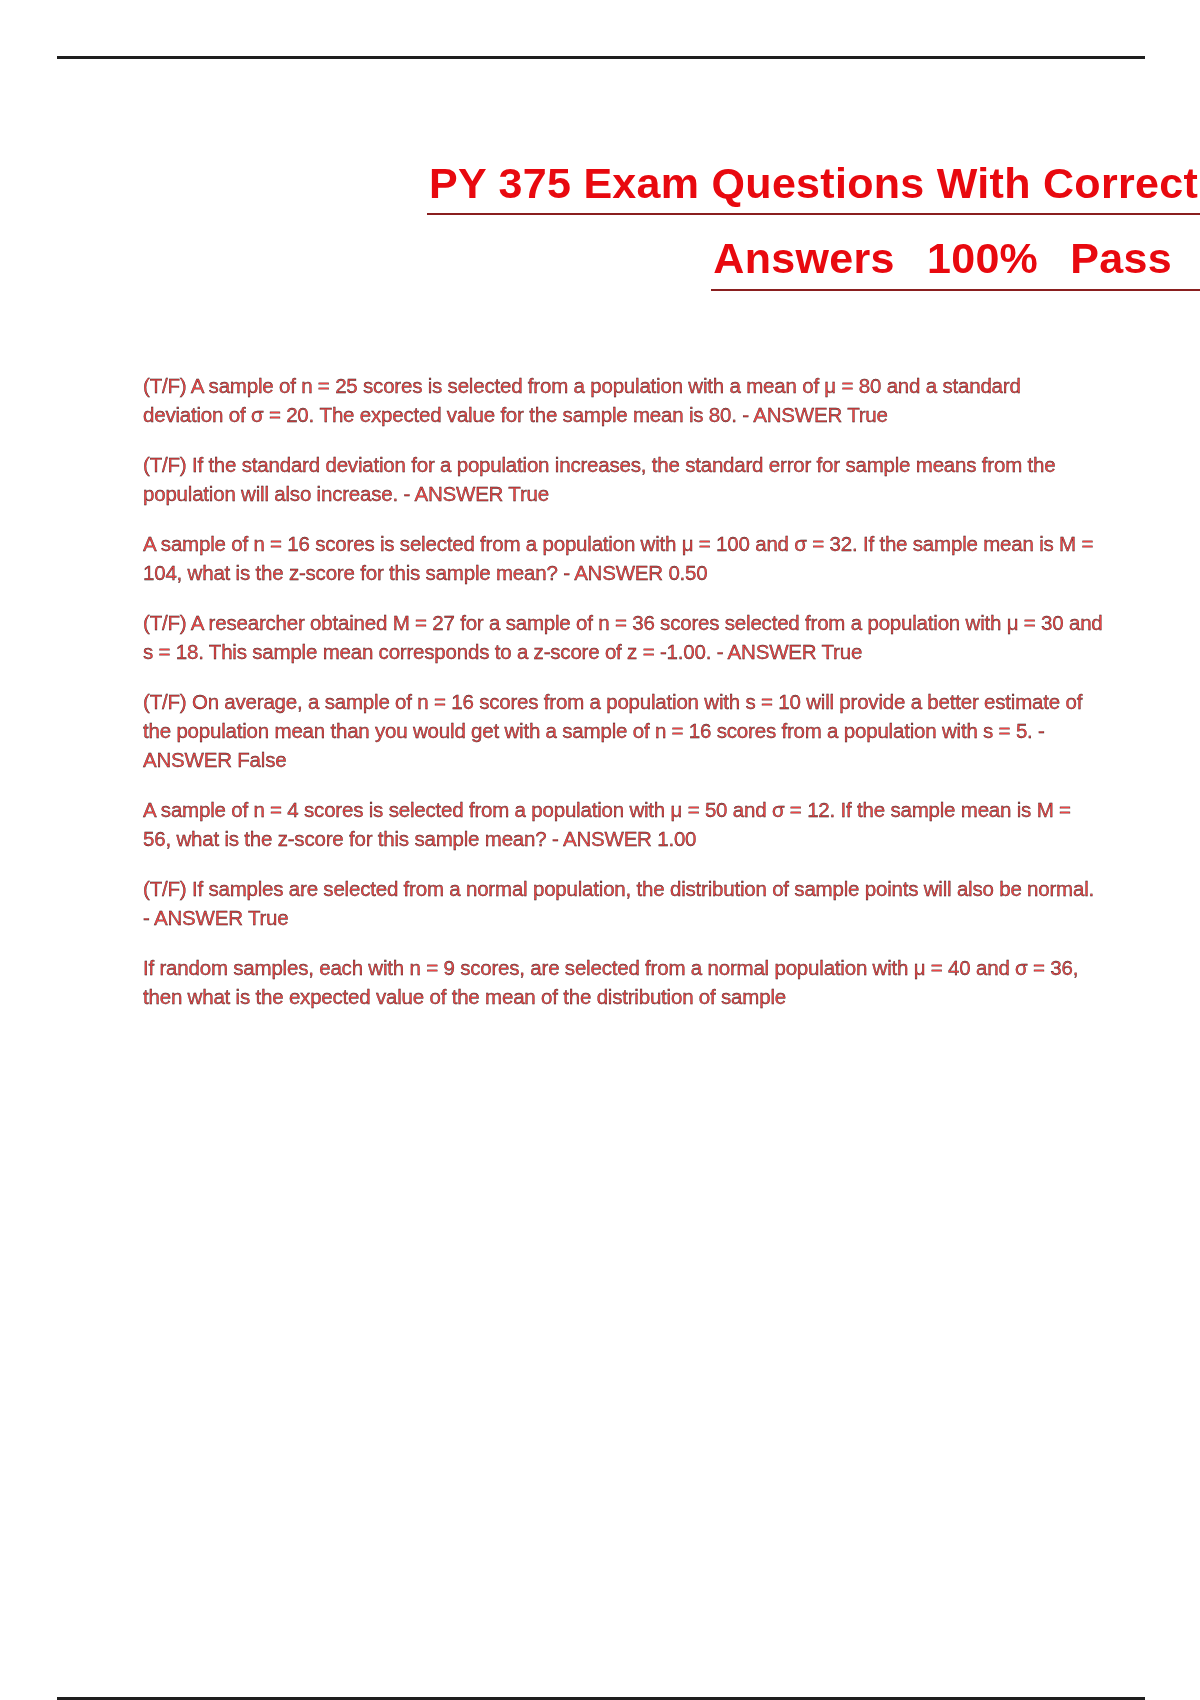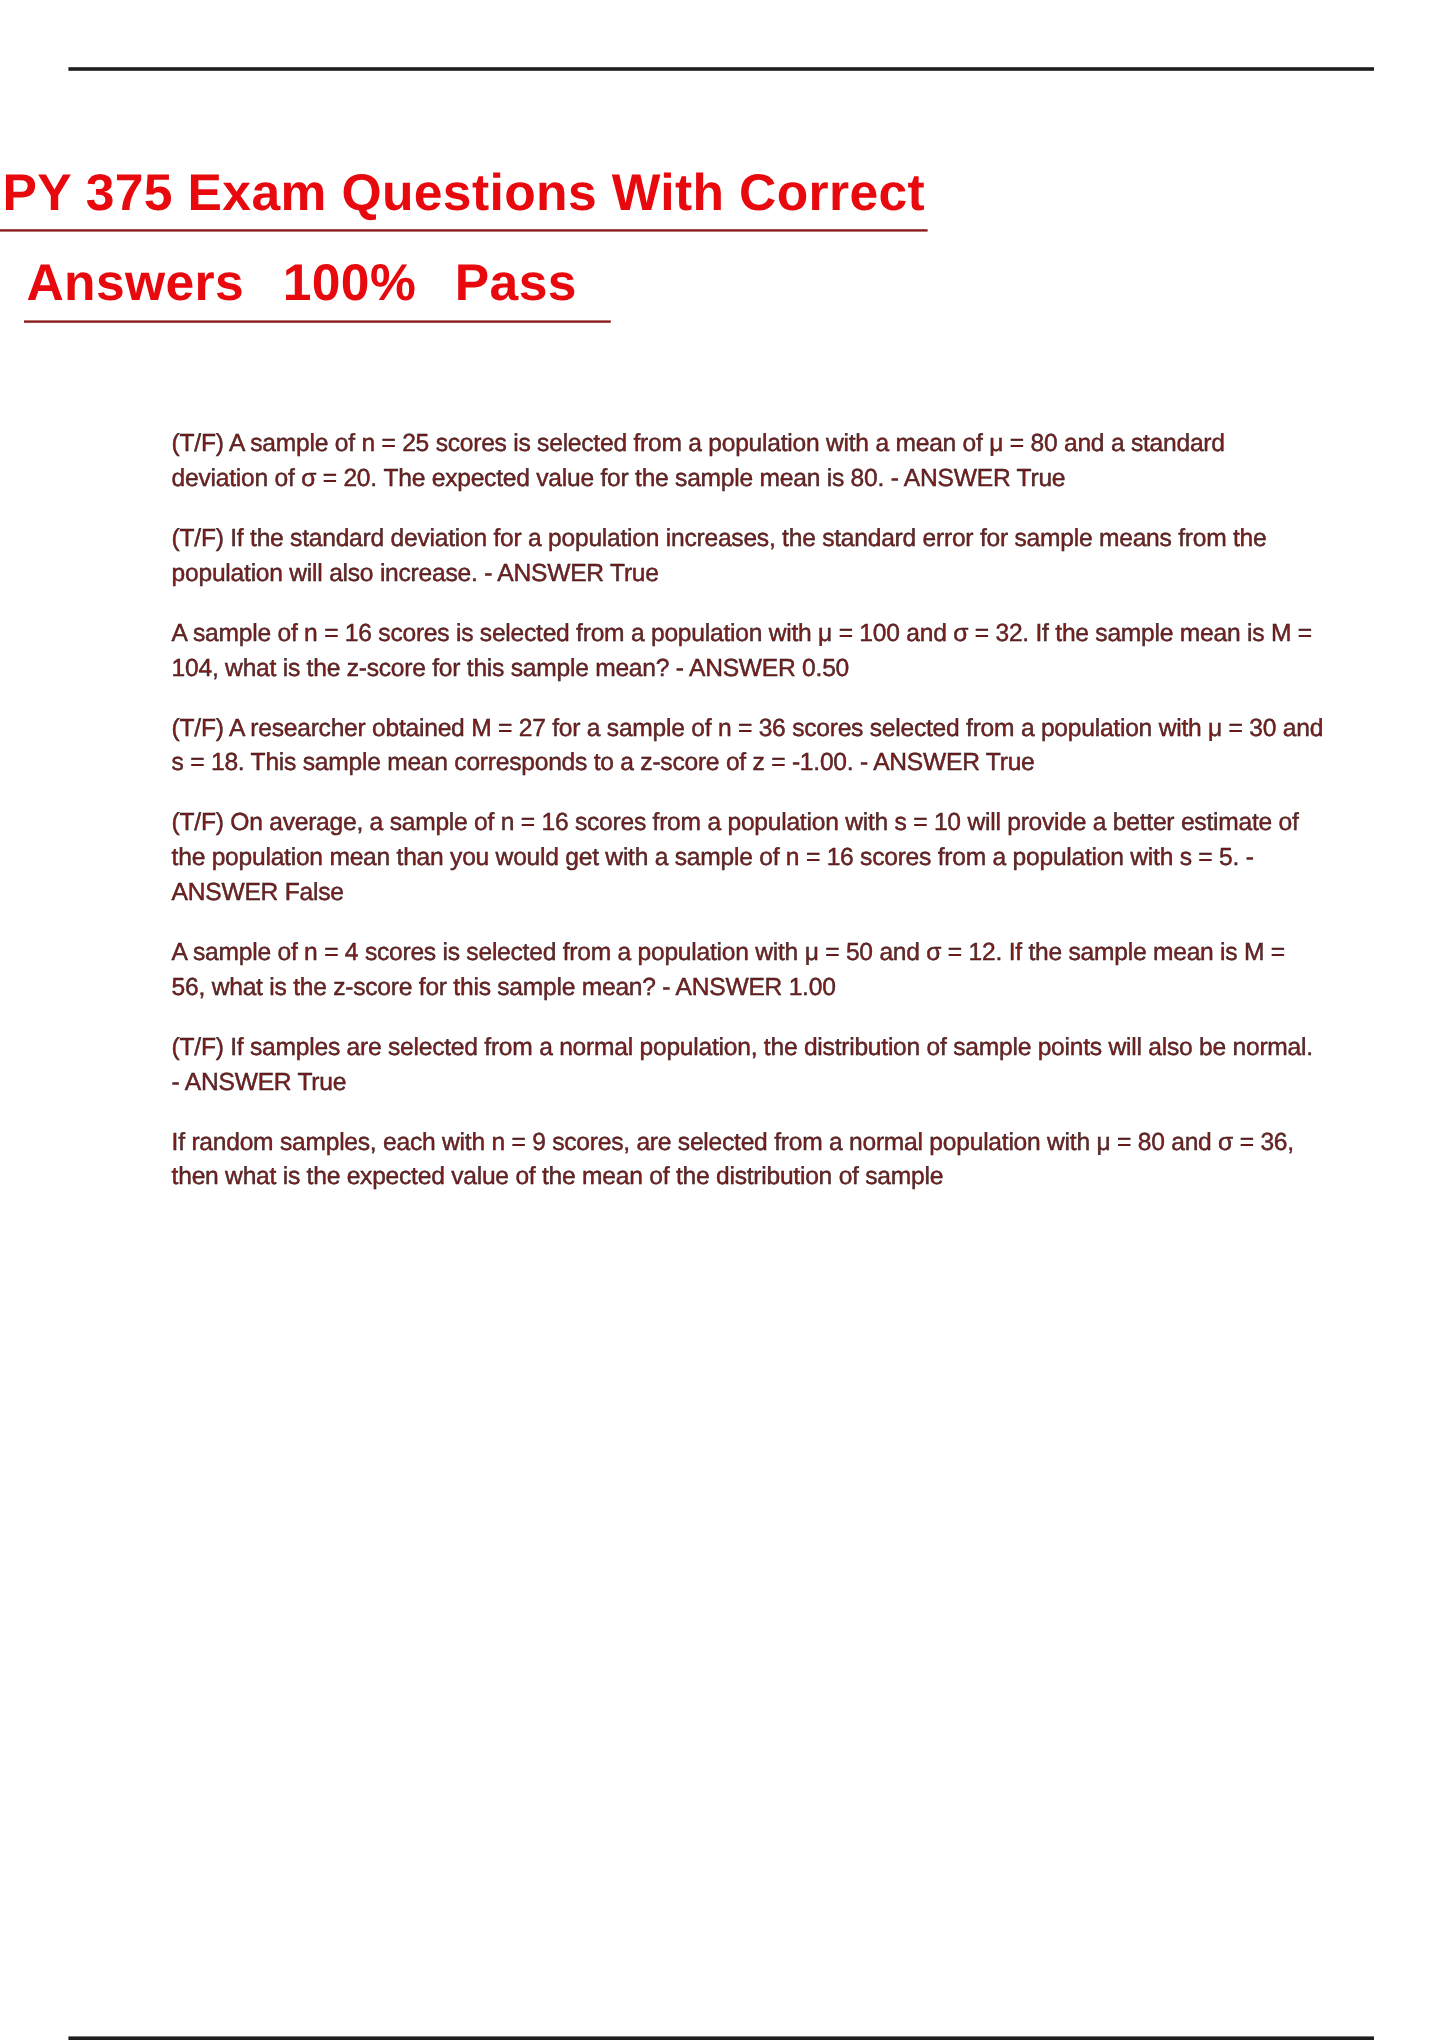--- a/index.html
+++ b/index.html
@@ -1,40 +1,40 @@
 <!DOCTYPE html>
 <html><head>
 <meta charset="utf-8">
 <style>
   html, body { margin: 0; padding: 0; background: #ffffff; }
   body { width: 1200px; height: 1700px; position: relative; overflow: hidden; font-family: "Liberation Sans", sans-serif; color: #1a1a1a; }
   .rule { position: absolute; left: 57px; width: 1088px; height: 3px; background: #1e1e1e; }
   .rule.top { top: 56px; }
   .rule.bottom { top: 1697px; }
-  .title-block { position: absolute; top: 138px; left: 0; width: 1200px; text-align: left; }
+  .title-block { position: absolute; top: 160px; left: 0; width: 1200px; text-align: right; }
   .title-line { display: inline-block; font-family: "Liberation Sans", sans-serif; font-weight: bold; font-size: 43px; color: #e8090f; letter-spacing: 0.3px; padding: 0 2px 6px 2px; border-bottom: 2px solid #8a1f1f; line-height: 1.1; }
   .title-line.l1 { margin-bottom: 20px; }
   .title-line.l2 { word-spacing: 20px; padding-right: 28px; margin-left: 20px; }
   .content { position: absolute; top: 355px; left: 143px; width: 960px; }
-  .qa { font-size: 20.5px; line-height: 29px; margin: 0 0 21px 0; font-weight: normal; color: #7f1d1d; -webkit-text-stroke: 0.35px #1b1b1b; letter-spacing: -0.2px; }
+  .qa { font-size: 20.5px; line-height: 29px; margin: 16px 0 21px 0; font-weight: normal; color: #ef4444; -webkit-text-stroke: 0.35px #1b1b1b; letter-spacing: -0.2px; }
 </style>
 </head>
 <body>
 
 <div class="rule top"></div>
 
 <div class="title-block">
   <div><span class="title-line l1">PY 375 Exam Questions With Correct</span></div>
   <div><span class="title-line l2">Answers 100%   Pass</span></div>
 </div>
 
 <div class="content">
   <p class="qa">(T/F) A sample of n = 25 scores is selected from a population with a mean of μ = 80 and a standard deviation of σ = 20. The expected value for the sample mean is 80. - ANSWER True</p>
   <p class="qa">(T/F) If the standard deviation for a population increases, the standard error for sample means from the population will also increase. - ANSWER True</p>
   <p class="qa">A sample of n = 16 scores is selected from a population with μ = 100 and σ = 32. If the sample mean is M = 104, what is the z-score for this sample mean? - ANSWER 0.50</p>
   <p class="qa">(T/F) A researcher obtained M = 27 for a sample of n = 36 scores selected from a population with μ = 30 and s = 18. This sample mean corresponds to a z-score of z = -1.00. - ANSWER True</p>
   <p class="qa">(T/F) On average, a sample of n = 16 scores from a population with s = 10 will provide a better estimate of the population mean than you would get with a sample of n = 16 scores from a population with s = 5. - ANSWER False</p>
   <p class="qa">A sample of n = 4 scores is selected from a population with μ = 50 and σ = 12. If the sample mean is M = 56, what is the z-score for this sample mean? - ANSWER 1.00</p>
   <p class="qa">(T/F) If samples are selected from a normal population, the distribution of sample points will also be normal. - ANSWER True</p>
-  <p class="qa">If random samples, each with n = 9 scores, are selected from a normal population with μ = 80 and σ = 36, then what is the expected value of the mean of the distribution of sample</p>
+  <p class="qa">If random samples, each with n = 9 scores, are selected from a normal population with μ = 40 and σ = 36, then what is the expected value of the mean of the distribution of sample</p>
 </div>
 
 <div class="rule bottom"></div>
 
 </body></html>

